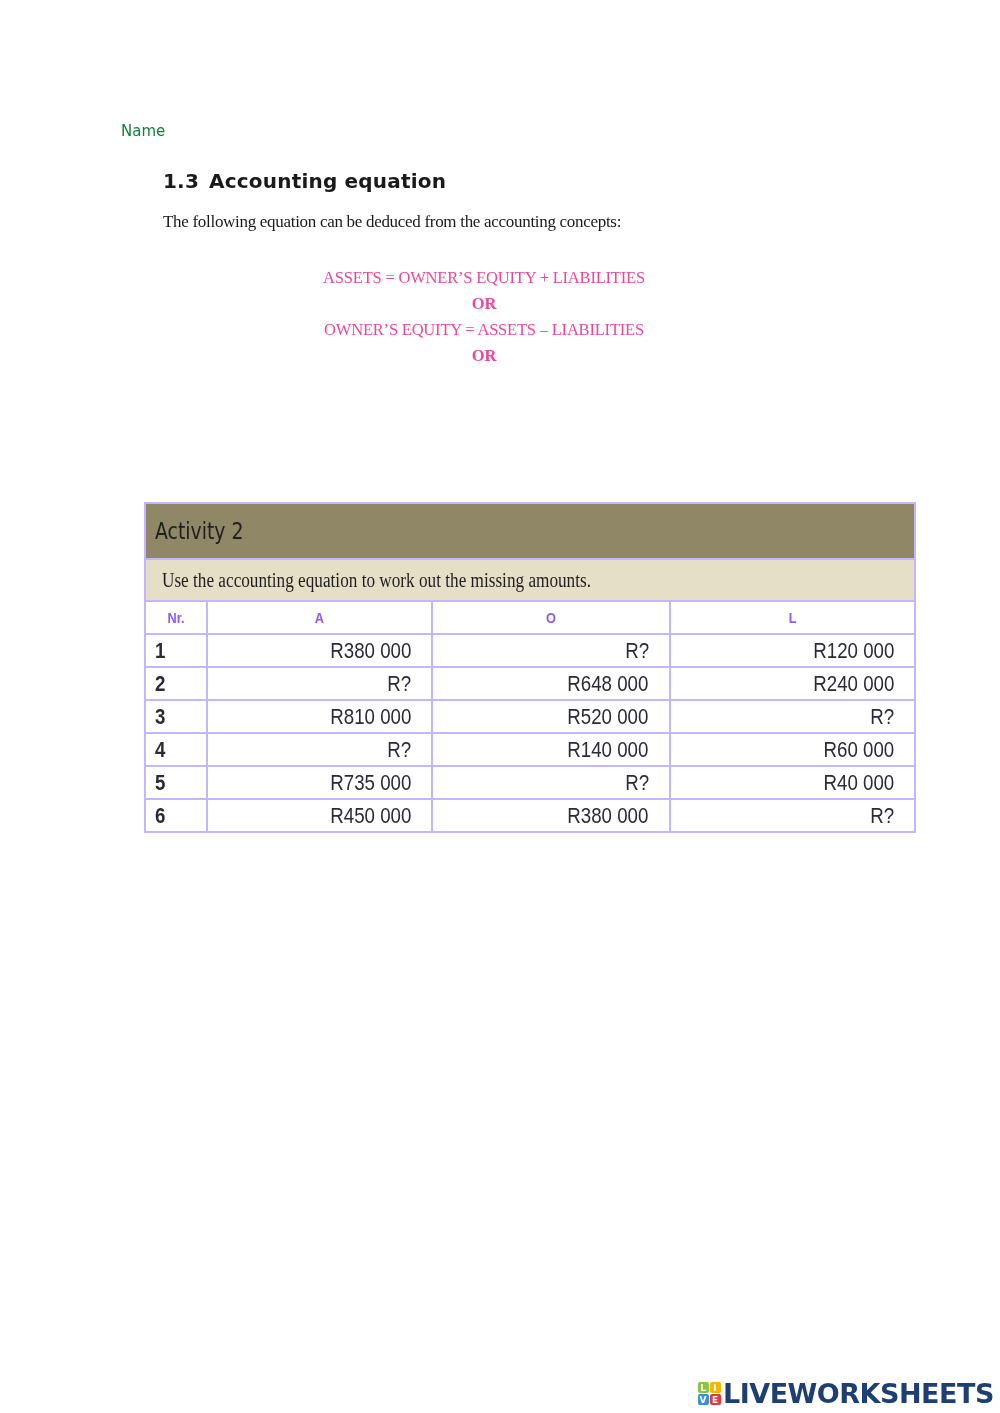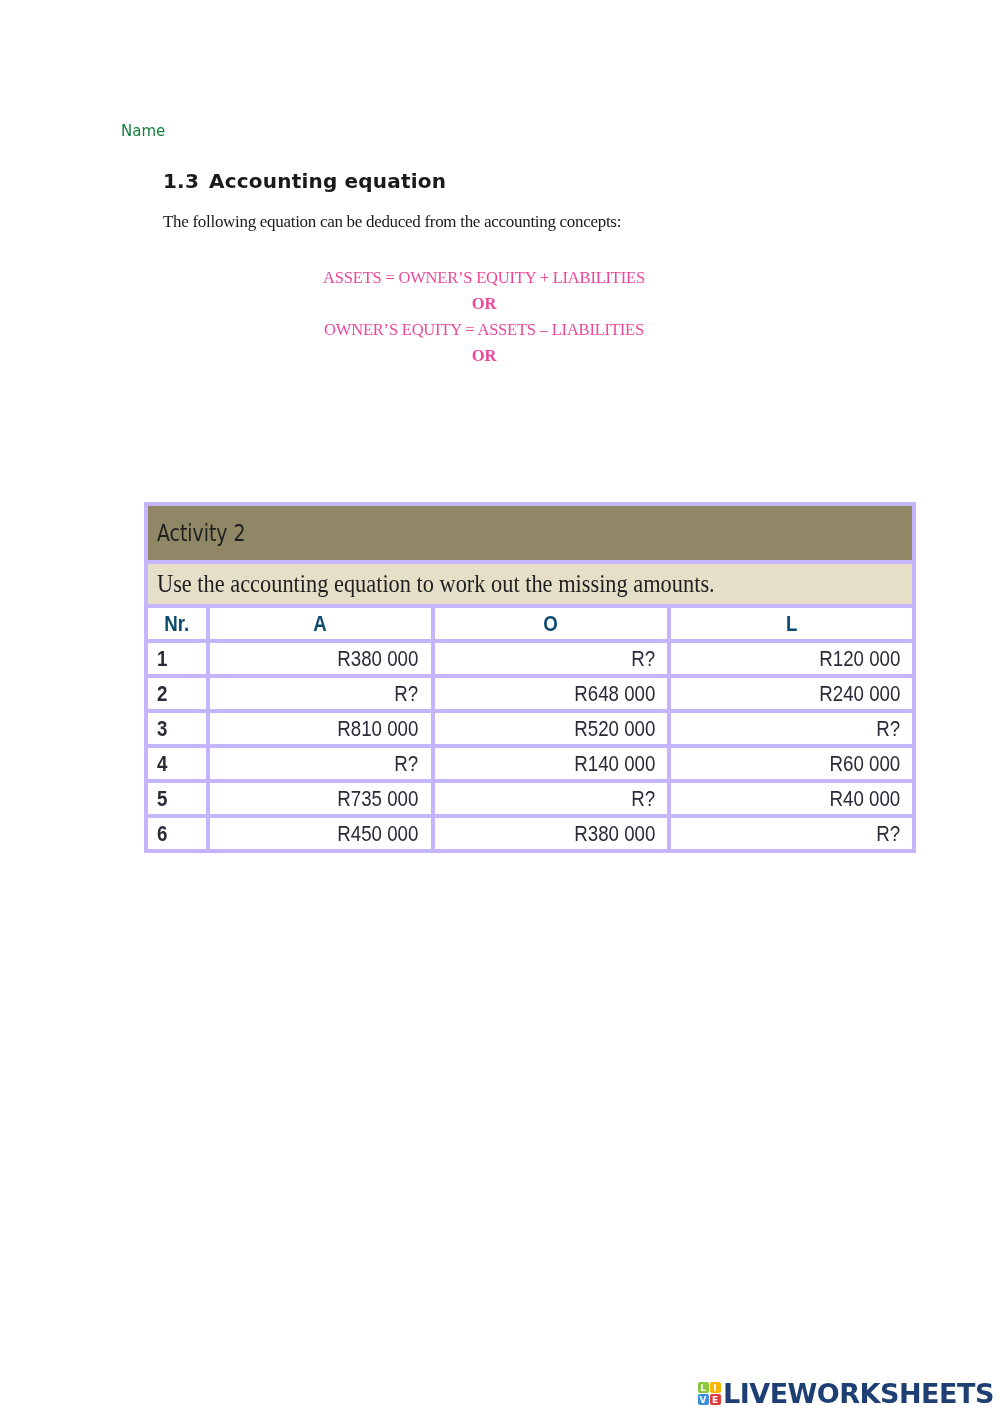--- a/index.html
+++ b/index.html
@@ -6,29 +6,29 @@
     body { width: 1000px; height: 1413px; position: relative; overflow: hidden; font-family: "Liberation Sans", sans-serif; color: #111; }
     .name-label { position: absolute; left: 121px; top: 122px; font-size: 15px; font-family: "DejaVu Sans", sans-serif; color: #15803d; }
     .section-title { position: absolute; left: 163px; top: 169px; font-size: 20px; font-weight: bold; font-family: "DejaVu Sans", sans-serif; color: #1a1a1a; letter-spacing: 0.2px; }
     .section-title .num { margin-right: 10px; }
     .intro { position: absolute; left: 163px; top: 212px; font-size: 17px; font-family: "Liberation Serif", serif; color: #1a1a1a; letter-spacing: -0.3px; }
     .equations { position: absolute; left: 284px; top: 265px; width: 400px; text-align: center; font-family: "Liberation Serif", serif; font-size: 16.5px; color: #ec4899; letter-spacing: -0.2px; }
     .equations .line { height: 26px; line-height: 26px; }
     .equations .or { font-weight: bold; }
 
     .activity { position: absolute; left: 144px; top: 502px; width: 772px; border-collapse: collapse; }
-    .activity td, .activity th { border: 4px solid #c4b5fd; padding: 0; }
+    .activity td, .activity th { border: 2px solid #c4b5fd; padding: 0; }
     .activity .hdr-row td { background: #8f8765; height: 54px; font-family: "DejaVu Sans", sans-serif; font-size: 23px; padding-left: 9px; color: #1f1f1f; transform-origin: left; }
     .activity .hdr-row .title-text { display: inline-block; transform: scaleX(0.82); transform-origin: left center; }
-    .activity .instr-row td { background: #e5dfc8; height: 40px; font-family: "Liberation Serif", serif; font-size: 26px; padding-left: 9px; color: #1f1f1f; }
+    .activity .instr-row td { background: #e5dfc8; height: 40px; font-family: "Liberation Serif", serif; font-size: 20px; padding-left: 16px; color: #1f1f1f; }
     .activity .instr-row .instr-text { display: inline-block; transform: scaleX(0.86); transform-origin: left center; white-space: nowrap; }
-    .activity .col-row th { height: 31px; font-family: "Liberation Sans", sans-serif; font-size: 22px; font-weight: bold; background: #fff; color: #0c4a6e; }
+    .activity .col-row th { height: 31px; font-family: "Liberation Sans", sans-serif; font-size: 15px; font-weight: bold; background: #fff; color: #8b5cf6; }
     .activity .data-row td { height: 31px; background: #fff; font-family: "Liberation Sans", sans-serif; font-size: 22px; color: #2a2a38; }
     .activity .nr { font-weight: bold; padding-left: 9px; text-align: left; color: #1a1a1a; }
-    .activity .amt { text-align: right; padding-right: 12px; }
+    .activity .amt { text-align: right; padding-right: 20px; }
     .activity .amt span, .activity .nr span, .activity .col-row th span { display: inline-block; transform: scaleX(0.85); }
     .activity .amt span { transform-origin: right center; }
     .activity .nr span { transform-origin: left center; }
 
     .logo { position: absolute; left: 697px; top: 1378px; display: flex; align-items: center; }
     .logo-icon { width: 24px; height: 24px; display: grid; grid-template-columns: 12px 12px; grid-template-rows: 12px 12px; margin-right: 2px; }
     .logo-icon div { font-size: 9px; font-weight: bold; color: #fff; text-align: center; line-height: 12px; font-family: "DejaVu Sans", sans-serif; border-radius: 2px; margin: 0.5px; }
     .logo-text { font-family: "DejaVu Sans", sans-serif; font-weight: bold; font-size: 27px; color: #1e3f73; letter-spacing: -0.5px; }
   </style>
 </head>

